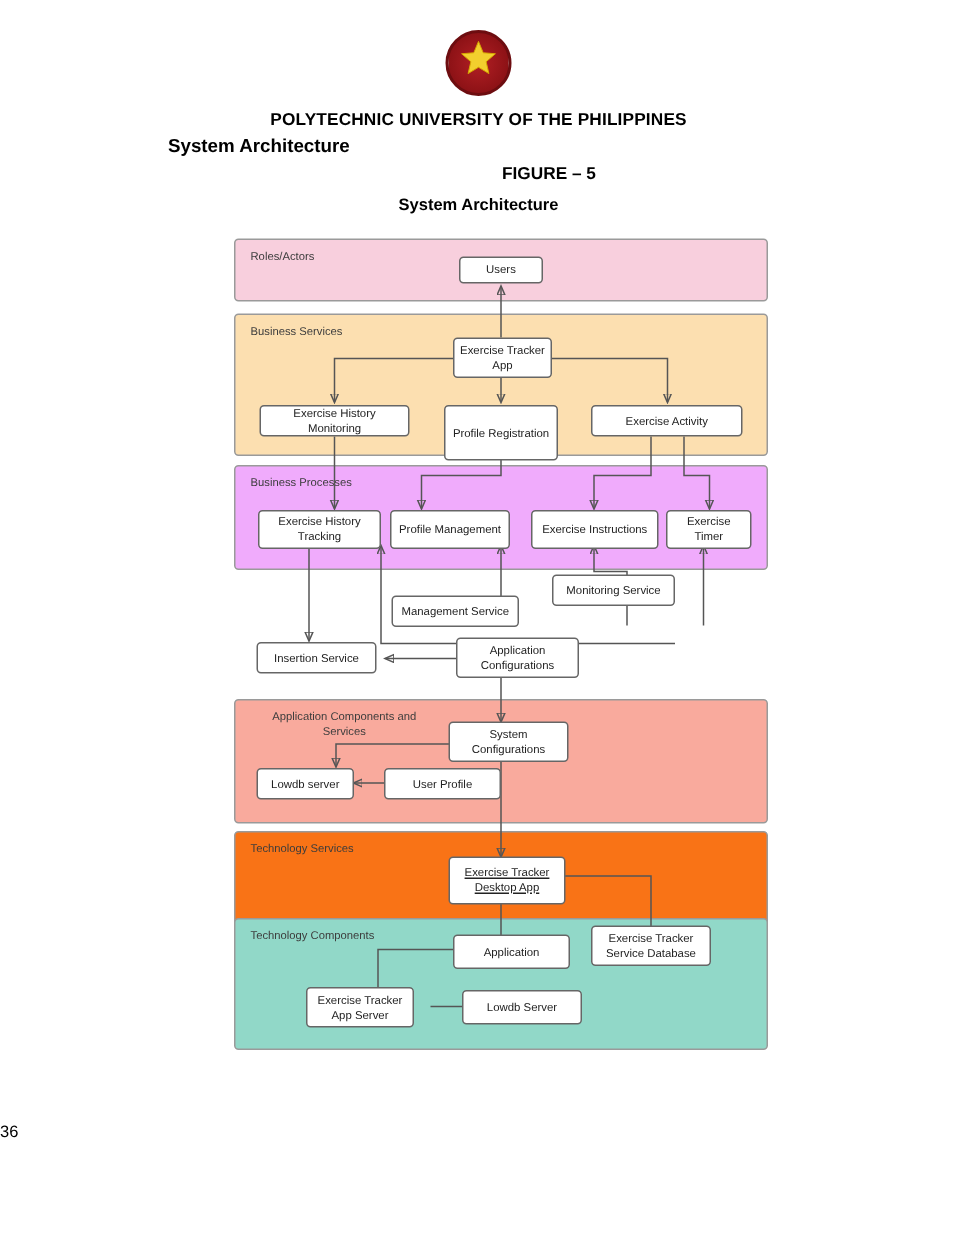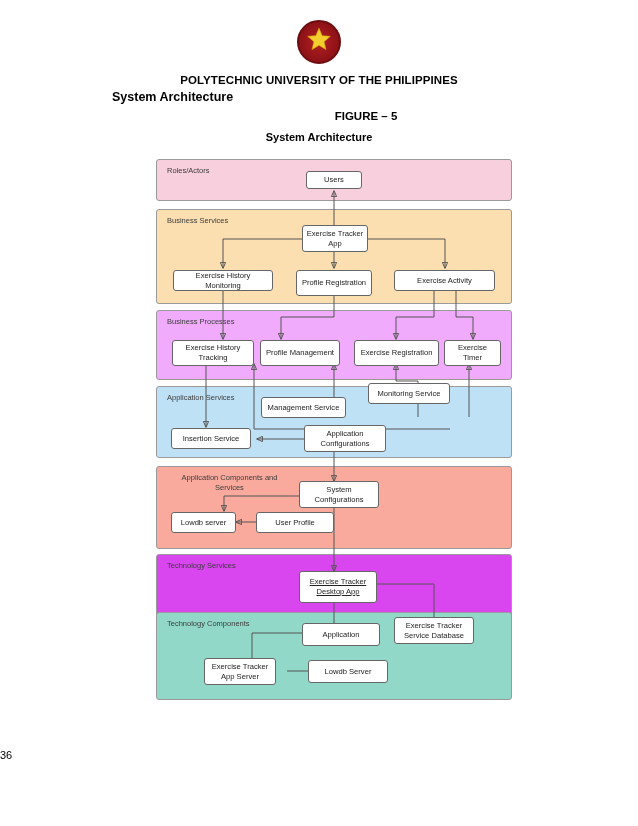--- a/index.html
+++ b/index.html
@@ -68,29 +68,26 @@
     </div>
 
     <div class="band" style="top:50px;height:95px;background:#fcdfb0;">
       <div class="band-label">Business Services</div>
     </div>
 
     <div class="band" style="top:151px;height:70px;background:#f0abfc;">
       <div class="band-label">Business Processes</div>
     </div>
 
-    <div class="band" style="top:227px;height:72px;background:#bfe1f6;">
-      <div class="band-label">Application Services</div>
-    </div>
 
     <div class="band" style="top:307px;height:83px;background:#f9aa9d;">
       <div class="band-label center" style="text-align:center;width:125px;">Application Components and Services</div>
     </div>
 
-    <div class="band" style="top:395px;height:64px;background:#d946ef;">
+    <div class="band" style="top:395px;height:64px;background:#f97316;">
       <div class="band-label">Technology Services</div>
     </div>
 
     <div class="band" style="top:453px;height:88px;background:#91d8c8;">
       <div class="band-label">Technology Components</div>
     </div>
 
     <svg class="wires" viewBox="0 0 356 542">
       <defs>
         <marker id="ar" markerWidth="7" markerHeight="7" refX="5.6" refY="3" orient="auto">
@@ -134,29 +131,29 @@
 
       <path d="M131,512 L153,512"></path>
     </svg>
 
     <div class="node" style="left:150px;top:12px;width:56px;height:18px;">Users</div>
 
     <div class="node" style="left:146px;top:66px;width:66px;height:27px;">Exercise Tracker App</div>
 
     <div class="node" style="left:17px;top:111px;width:100px;height:21px;">Exercise History Monitoring</div>
 
-    <div class="node" style="left:140px;top:111px;width:76px;height:26px;">Profile Registration</div>
+    <div class="node" style="left:140px;top:111px;width:76px;height:37px;">Profile Registration</div>
 
     <div class="node" style="left:238px;top:111px;width:101px;height:21px;">Exercise Activity</div>
 
     <div class="node" style="left:16px;top:181px;width:82px;height:26px;">Exercise History Tracking</div>
 
     <div class="node" style="left:104px;top:181px;width:80px;height:26px;">Profile Management</div>
 
-    <div class="node" style="left:198px;top:181px;width:85px;height:26px;">Exercise Registration</div>
+    <div class="node" style="left:198px;top:181px;width:85px;height:26px;">Exercise Instructions</div>
 
     <div class="node" style="left:288px;top:181px;width:57px;height:26px;">Exercise Timer</div>
 
     <div class="node" style="left:105px;top:238px;width:85px;height:21px;">Management Service</div>
 
     <div class="node" style="left:212px;top:224px;width:82px;height:21px;">Monitoring Service</div>
 
     <div class="node" style="left:15px;top:269px;width:80px;height:21px;">Insertion Service</div>
 
     <div class="node" style="left:148px;top:266px;width:82px;height:27px;">Application Configurations</div>

